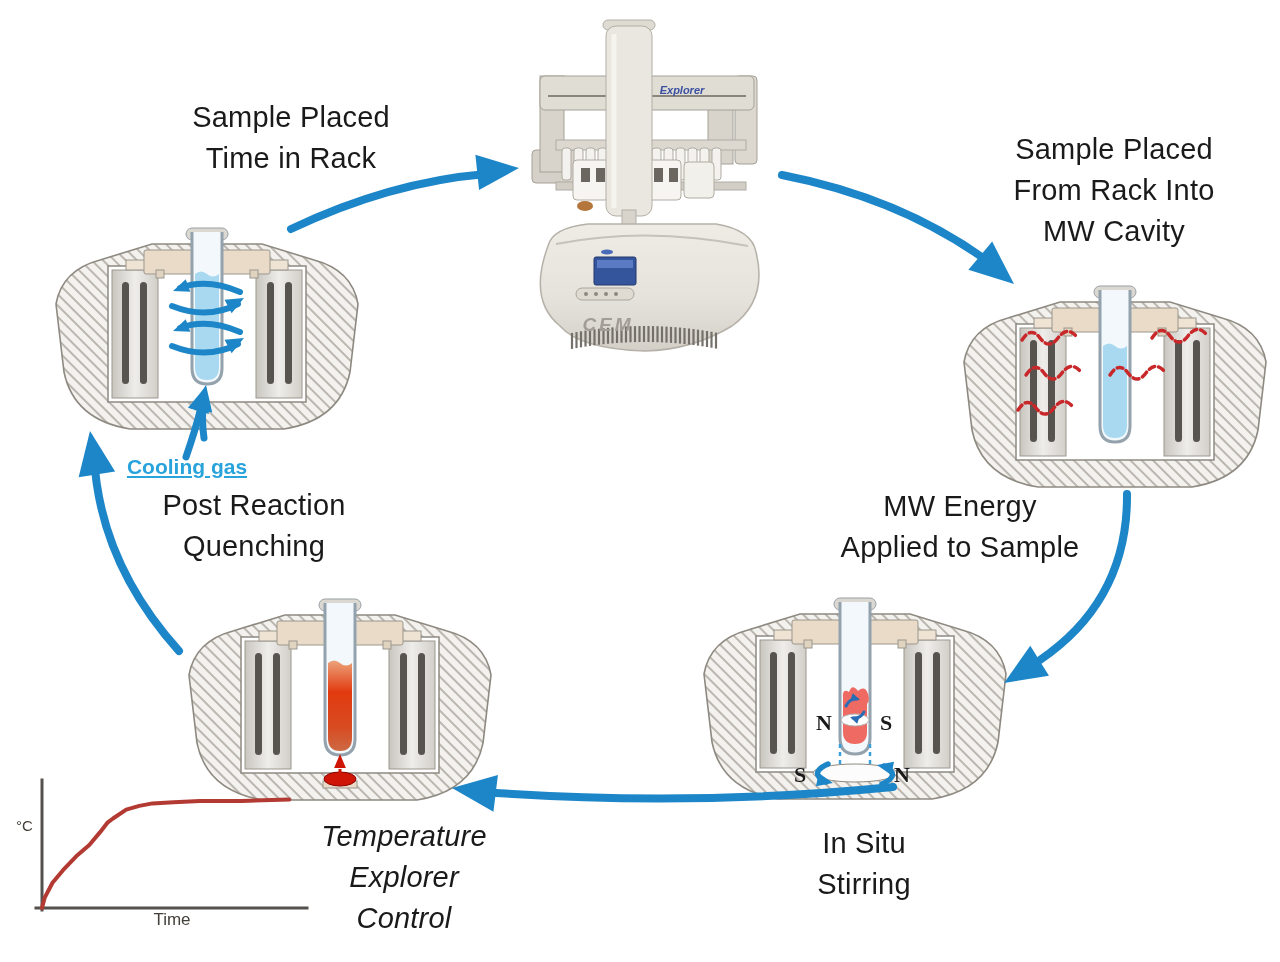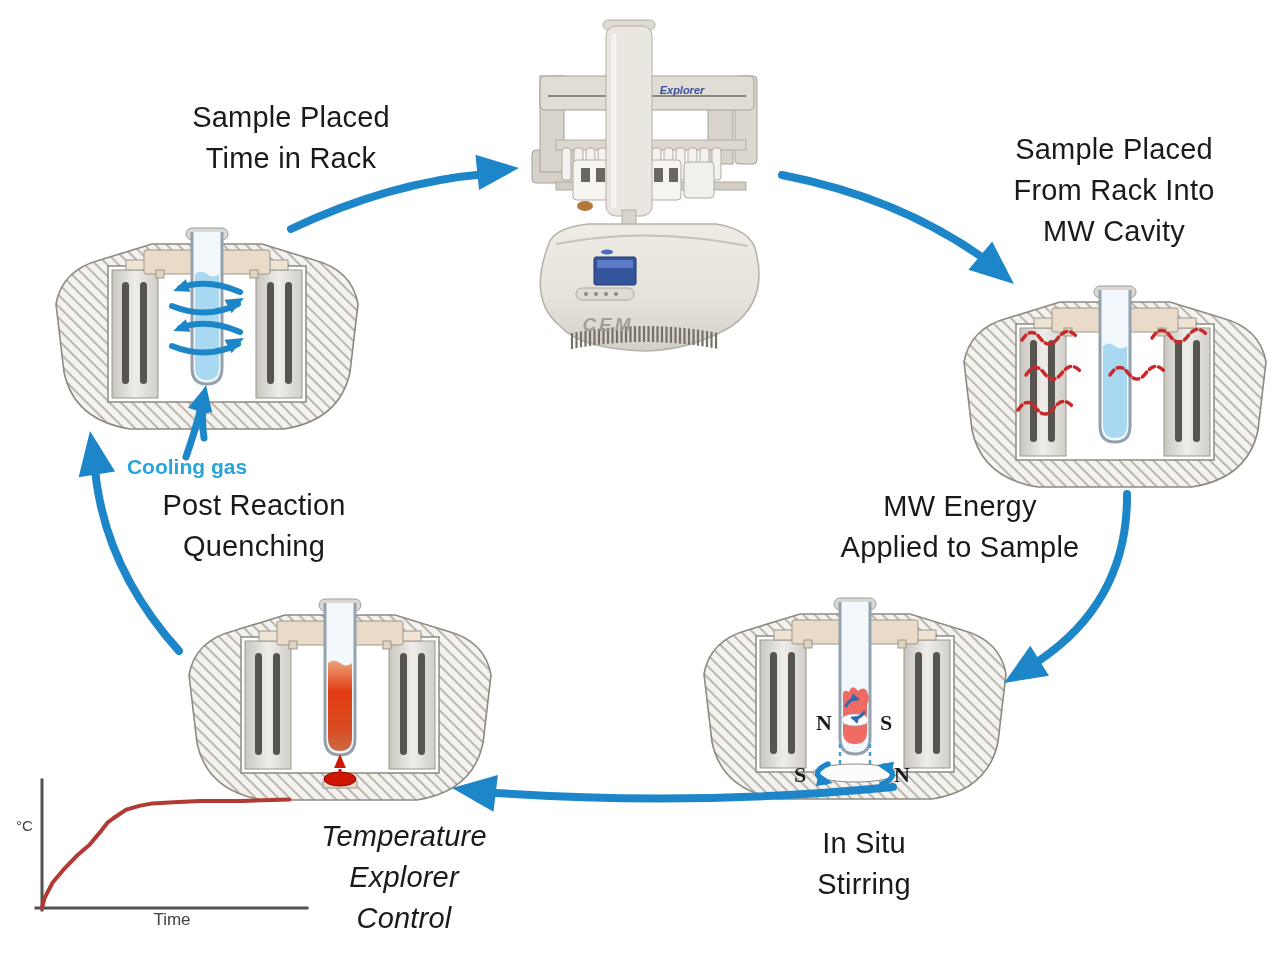--- a/index.html
+++ b/index.html
@@ -14,21 +14,21 @@
     position:relative;width:1280px;height:962px;background:#ffffff;overflow:hidden;
     font-family:"Liberation Sans", sans-serif;
   }
   .diagram-svg{position:absolute;left:0;top:0;}
   .step-label{
     position:absolute;text-align:center;color:var(--text-black);
     font-size:29px;line-height:41px;font-weight:400;letter-spacing:0.2px;margin-left:8px;
   }
   .cooling-label{
     position:absolute;text-align:center;color:var(--cooling-blue);
-    font-size:21px;line-height:24px;font-weight:bold;
+    font-size:21px;line-height:24px;font-weight:bold;text-decoration:underline;
   }
   .arrow-line{fill:none;stroke:var(--arrow-blue);stroke-linecap:round;}
   .arrow-head{fill:var(--arrow-blue);stroke:none;}
   .wavy{fill:none;stroke:var(--wave-red);stroke-width:3.5;stroke-dasharray:6 4;stroke-linecap:round;}
   .axis{stroke:#55514e;stroke-width:3;stroke-linecap:square;}
   .temp-curve{fill:none;stroke:var(--curve-red);stroke-width:4;stroke-linecap:round;stroke-linejoin:round;}
   .chart-label{font-family:"Liberation Sans", sans-serif;fill:#44403c;}
   .magnet-label{font-family:"Liberation Serif", serif;font-weight:bold;font-size:22px;fill:#1a1a1a;}
   .brand-label{font-family:"Liberation Sans", sans-serif;font-weight:bold;font-style:italic;
     font-size:19px;letter-spacing:3px;fill:#a29e95;}

